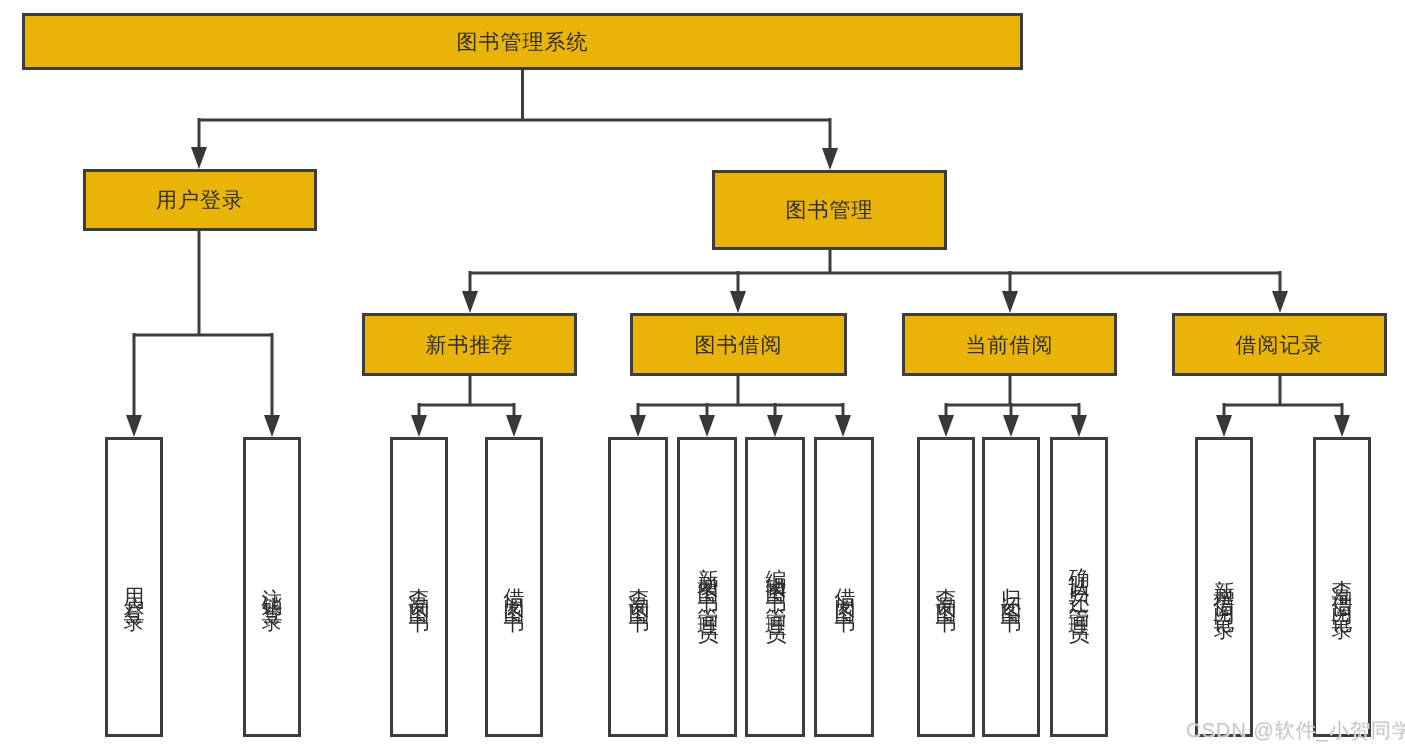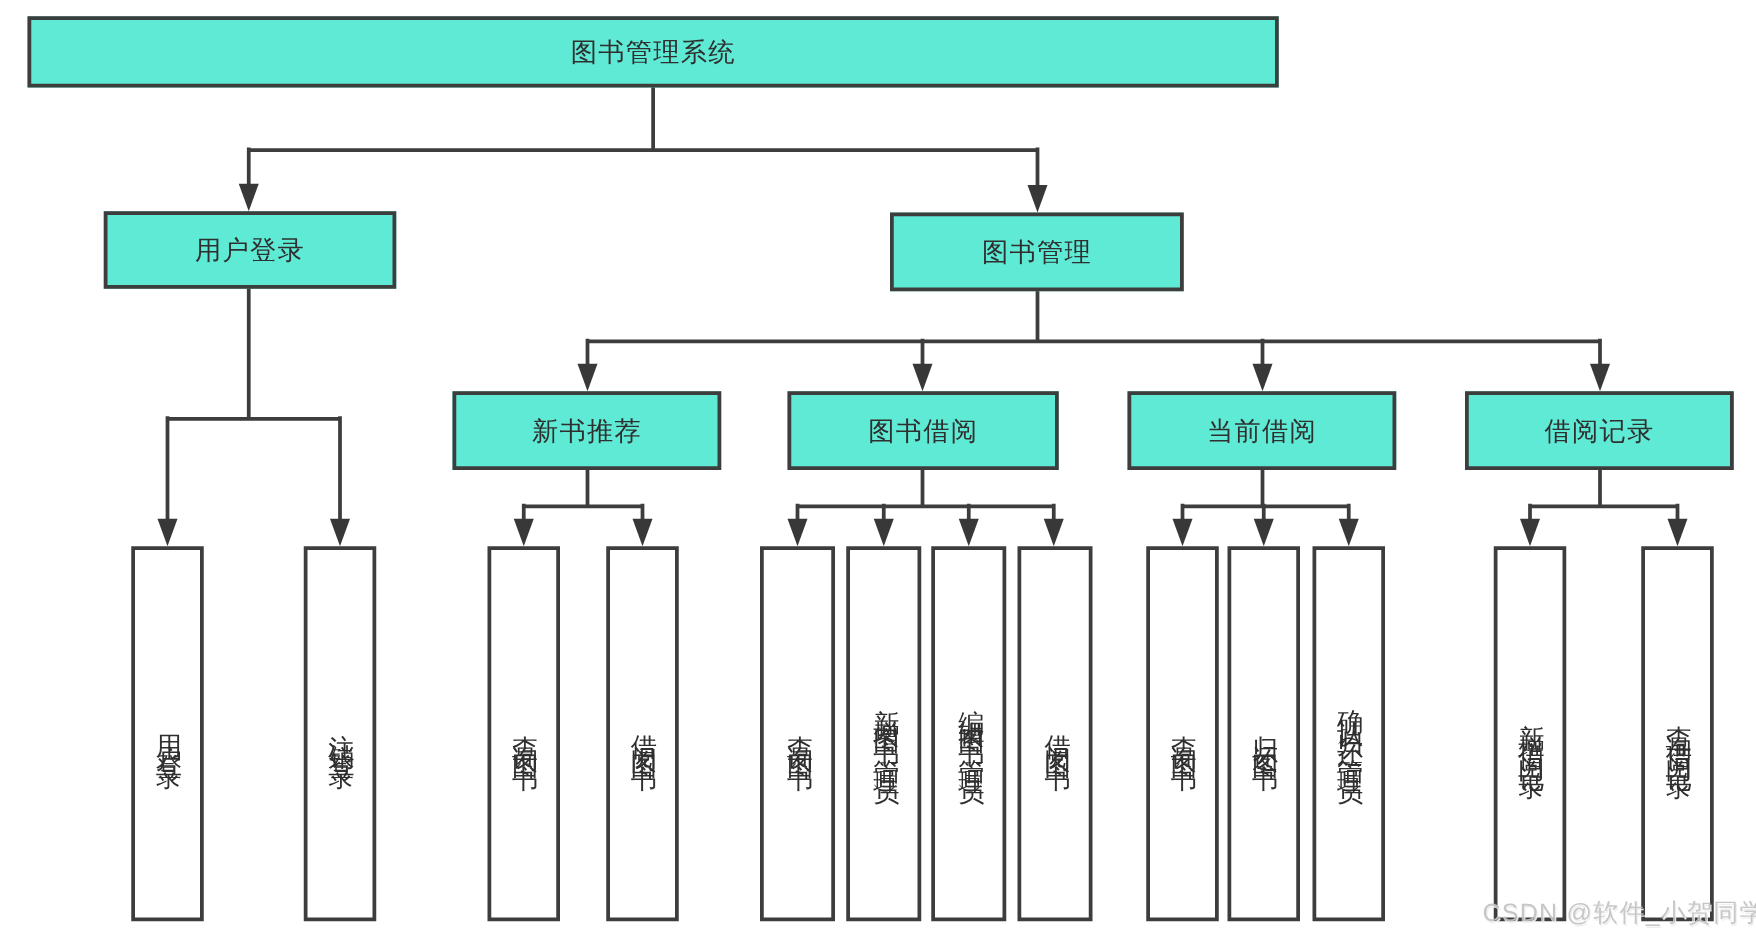--- a/index.html
+++ b/index.html
@@ -4,21 +4,21 @@
 <style>
   html,body{margin:0;padding:0;background:#ffffff;}
   .stage{
     position:relative;width:1405px;height:747px;background:#ffffff;overflow:hidden;
     font-family:"Liberation Sans","DejaVu Sans",sans-serif;color:#2f2f2f;
   }
   .connectors{position:absolute;left:0;top:0;width:1405px;height:747px;}
   .connectors path{stroke:#3d3d3d;stroke-width:3;fill:none;}
   .connectors polygon{fill:#383838;stroke:none;}
   .node{
-    position:absolute;background:#5eead4;border:3px solid #3d3d3d;box-sizing:border-box;
+    position:absolute;background:#eab308;border:3px solid #3d3d3d;box-sizing:border-box;
     display:flex;align-items:center;justify-content:center;
     font-size:21px;letter-spacing:1px;white-space:nowrap;text-align:right;
   }
   .leaf{
     position:absolute;background:#ffffff;border:3px solid #3d3d3d;box-sizing:border-box;
     top:437px;width:58px;height:300px;
     writing-mode:vertical-rl;text-orientation:mixed;
     text-align:center;line-height:52px;letter-spacing:8px;
     font-size:21px;white-space:nowrap;
   }
@@ -65,21 +65,21 @@
     <polygon points="1071,415 1087,415 1079,437"></polygon>
 
     <path d="M1280 374 V405 M1224 405 H1342 M1224 403 V417 M1342 403 V417"></path>
     <polygon points="1216,415 1232,415 1224,437"></polygon>
     <polygon points="1334,415 1350,415 1342,437"></polygon>
   </svg>
 
   <div class="node" style="left:22px;top:13px;width:1001px;height:57px;">图书管理系统</div>
 
   <div class="node" style="left:83px;top:169px;width:234px;height:62px;">用户登录</div>
-  <div class="node" style="left:712px;top:170px;width:235px;height:63px;">图书管理</div>
+  <div class="node" style="left:712px;top:170px;width:235px;height:80px;">图书管理</div>
 
   <div class="node" style="left:362px;top:313px;width:215px;height:63px;font-family:Liberation Mono, monospace;">新书推荐</div>
   <div class="node" style="left:630px;top:313px;width:217px;height:63px;">图书借阅</div>
   <div class="node" style="left:902px;top:313px;width:215px;height:63px;">当前借阅</div>
   <div class="node" style="left:1172px;top:313px;width:215px;height:63px;">借阅记录</div>
 
   <div class="leaf" style="left:105px;">用户登录</div>
   <div class="leaf" style="left:243px;">注销登录</div>
 
   <div class="leaf" style="left:390px;">查询图书</div>

